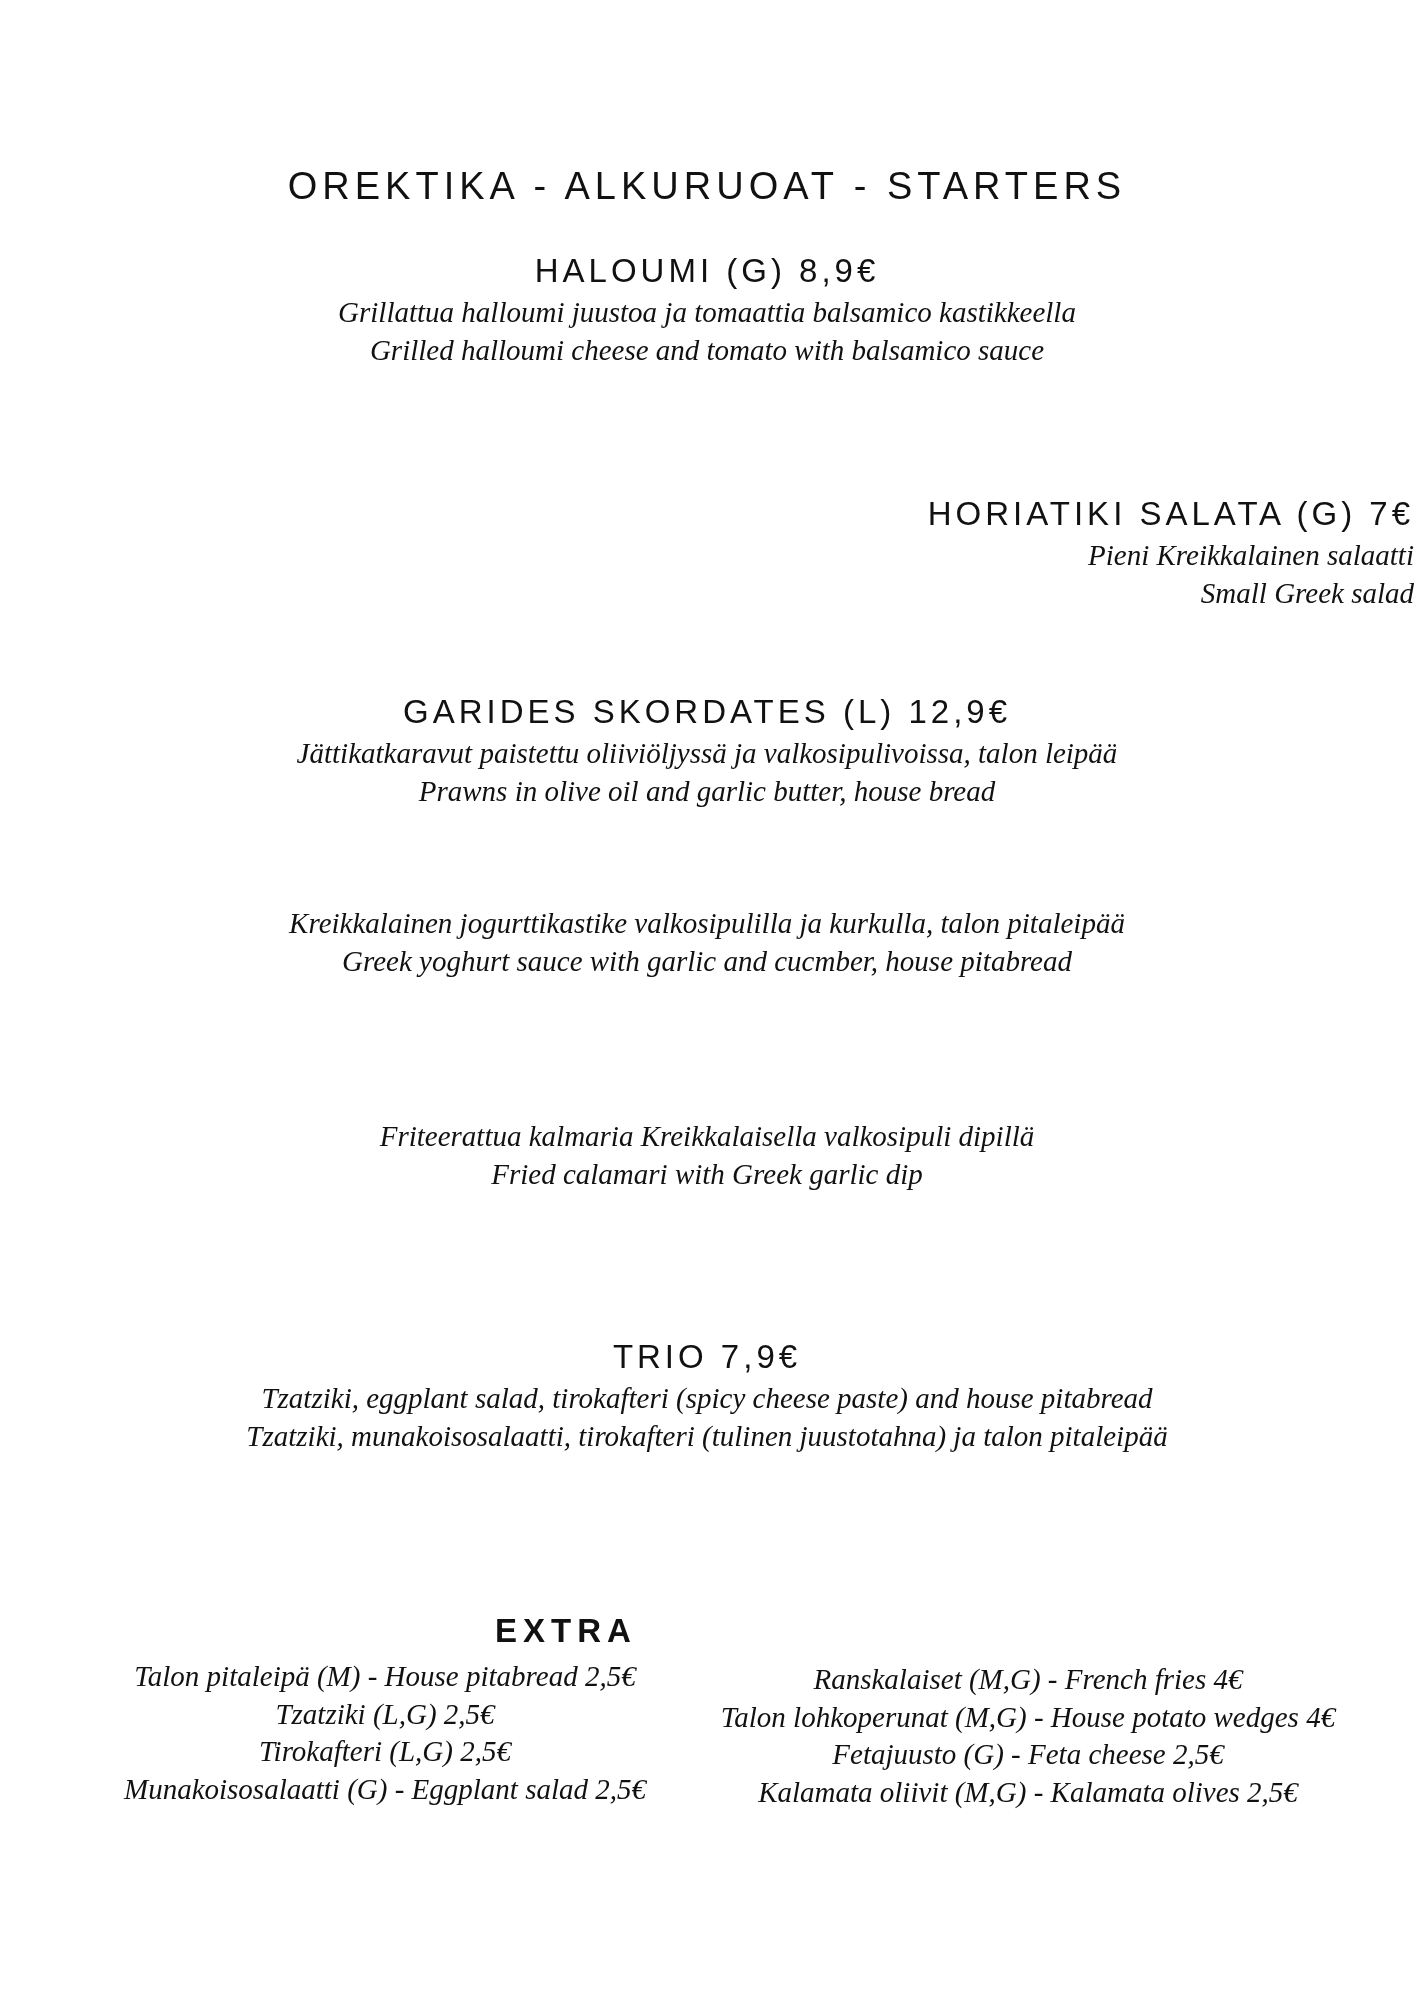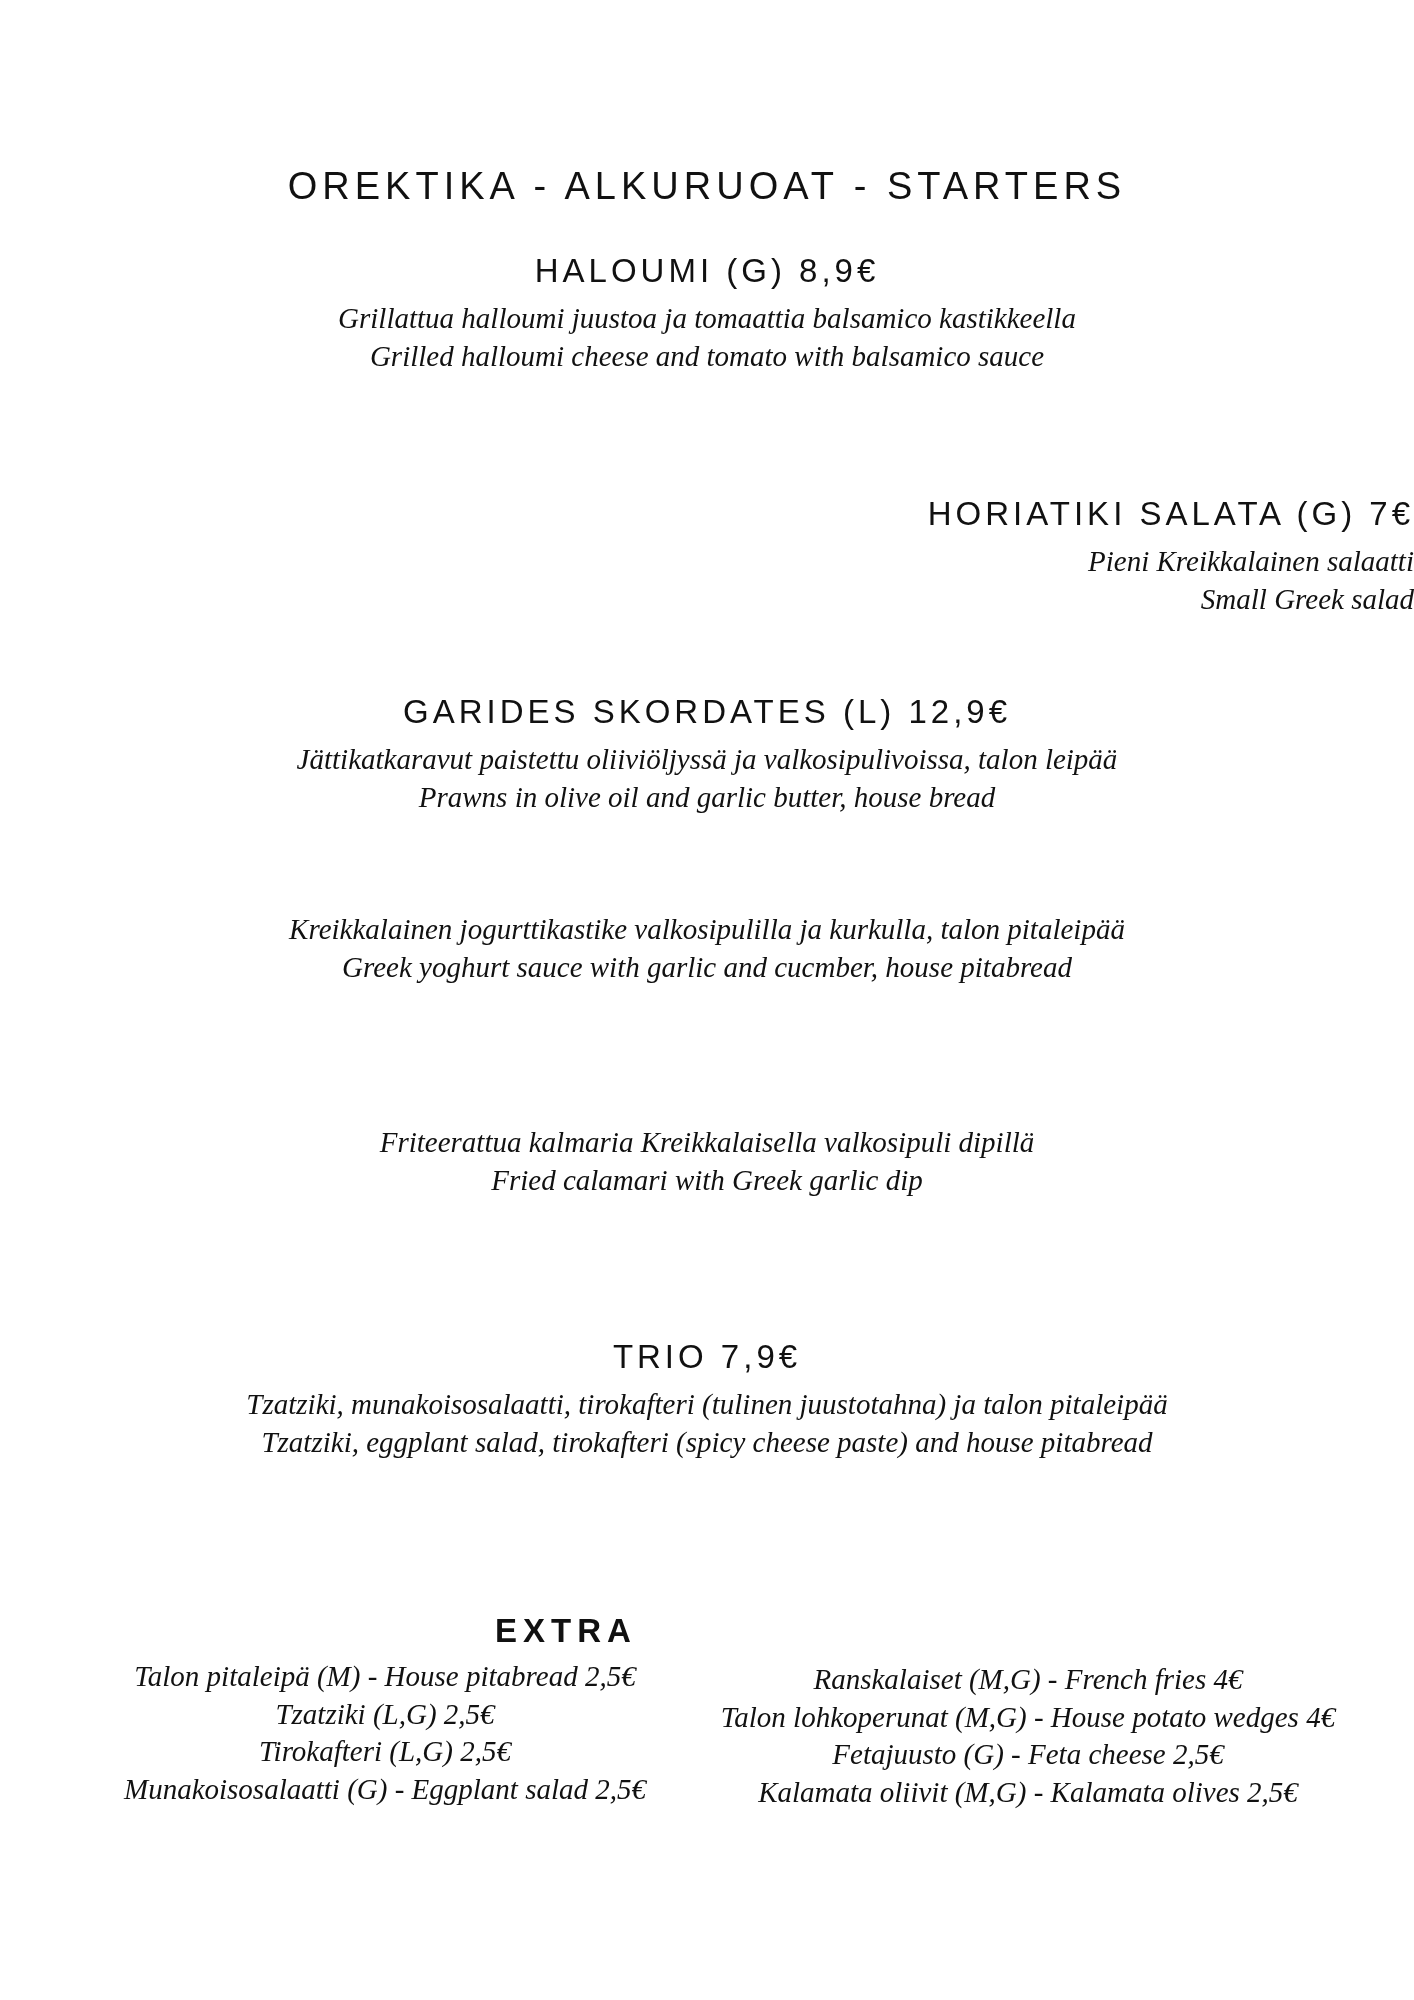--- a/index.html
+++ b/index.html
@@ -13,21 +13,20 @@
   }
   .item { position: absolute; left: 0; width: 1414px; text-align: center; }
   .item-heading {
     font-family: "Liberation Sans", sans-serif;
     font-size: 33px; line-height: 44px; letter-spacing: 4px;
     font-weight: normal; margin: 0;
   }
   .item-desc {
     font-family: "Liberation Serif", serif;
     font-style: italic; font-size: 29px; line-height: 38px;
-    margin-top: 6px;
   }
   .item-desc div { white-space: nowrap; }
   .extra-title {
     position: absolute; left: 0; width: 1132px; top: 1582px;
     text-align: center;
     font-family: "Liberation Sans", sans-serif;
     font-size: 33px; line-height: 44px; letter-spacing: 6px;
   }
   .extra-col {
     position: absolute; text-align: center;
@@ -77,22 +76,22 @@
 <section class="item" style="top:1117px;">
   <div class="item-desc">
     <div>Friteerattua kalmaria Kreikkalaisella valkosipuli dipillä</div>
     <div>Fried calamari with Greek garlic dip</div>
   </div>
 </section>
 
 <section class="item" style="top:1335px;">
   <h2 class="item-heading">TRIO 7,9€</h2>
   <div class="item-desc">
+    <div>Tzatziki, eggplant salad, tirokafteri (spicy cheese paste) and house pitabread</div>
     <div>Tzatziki, munakoisosalaatti, tirokafteri (tulinen juustotahna) ja talon pitaleipää</div>
-    <div>Tzatziki, eggplant salad, tirokafteri (spicy cheese paste) and house pitabread</div>
   </div>
 </section>
 
 <h2 class="extra-title">EXTRA</h2>
 
 <div class="extra-col extra-left">
   <div>Talon pitaleipä (M) - House pitabread  2,5€</div>
   <div>Tzatziki (L,G) 2,5€</div>
   <div>Tirokafteri  (L,G) 2,5€</div>
   <div>Munakoisosalaatti (G) - Eggplant salad 2,5€</div>

